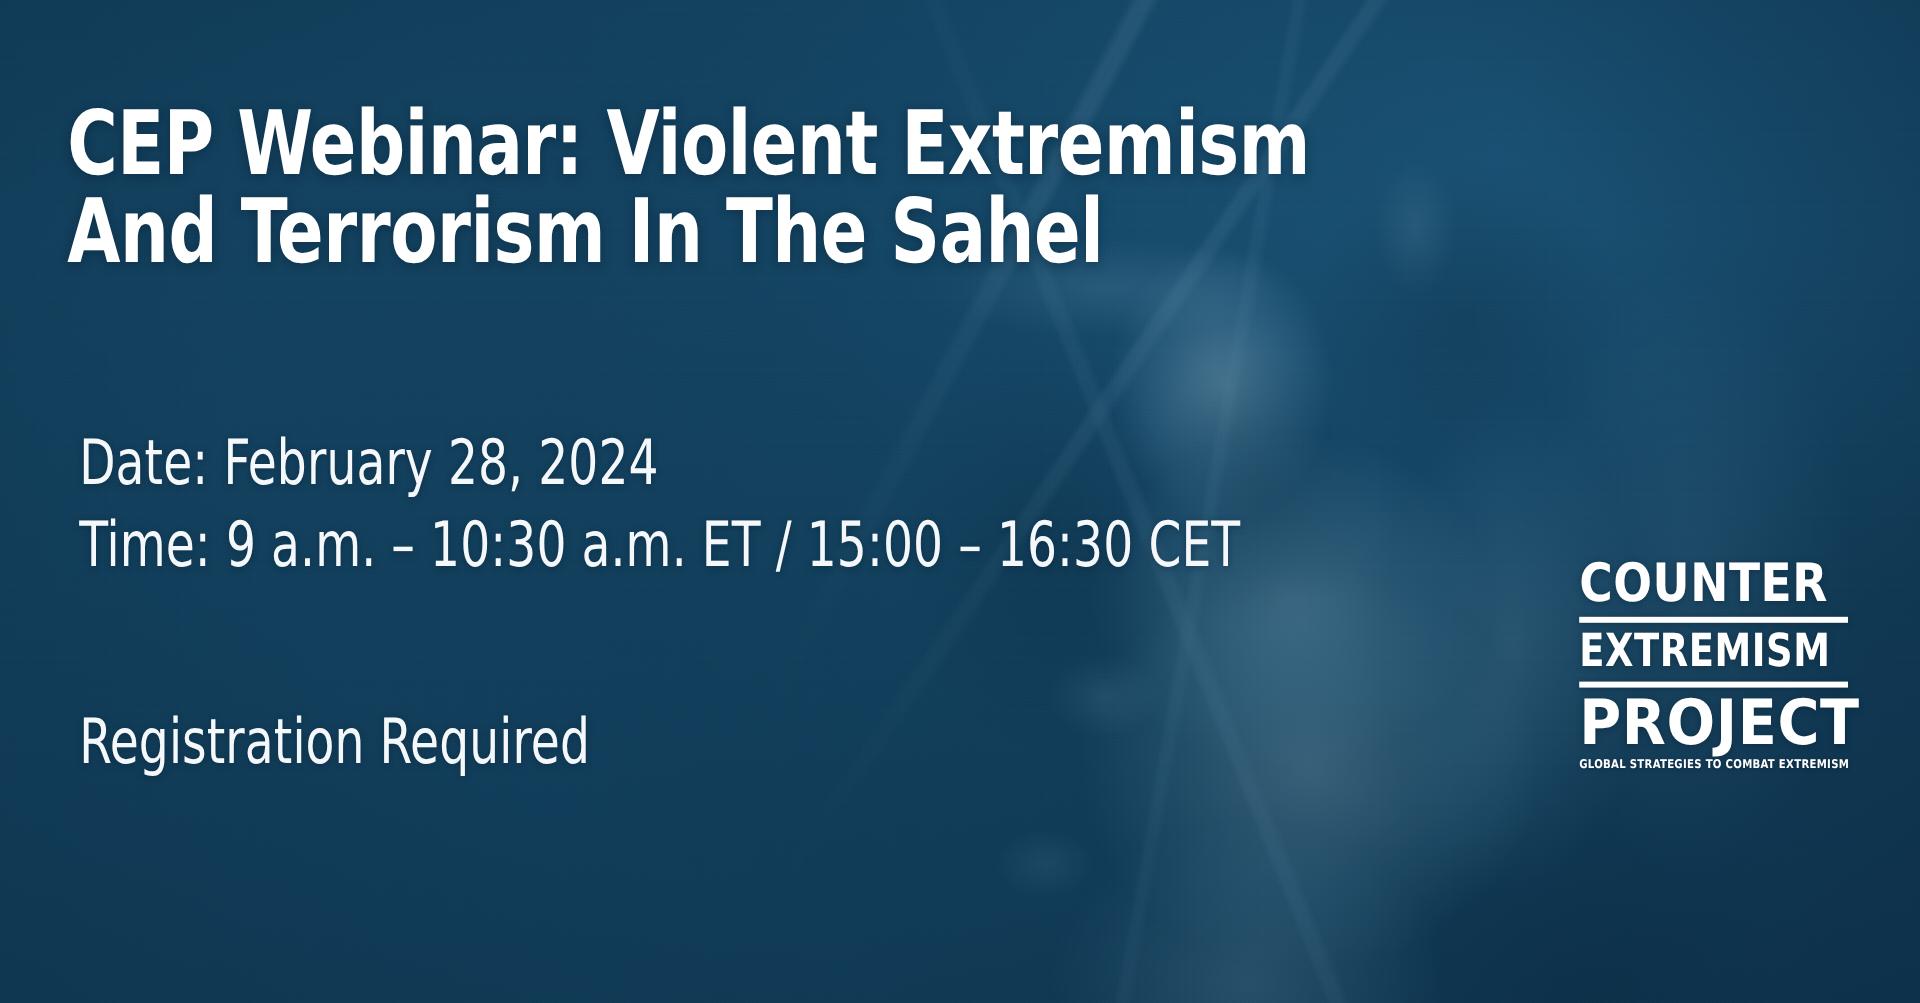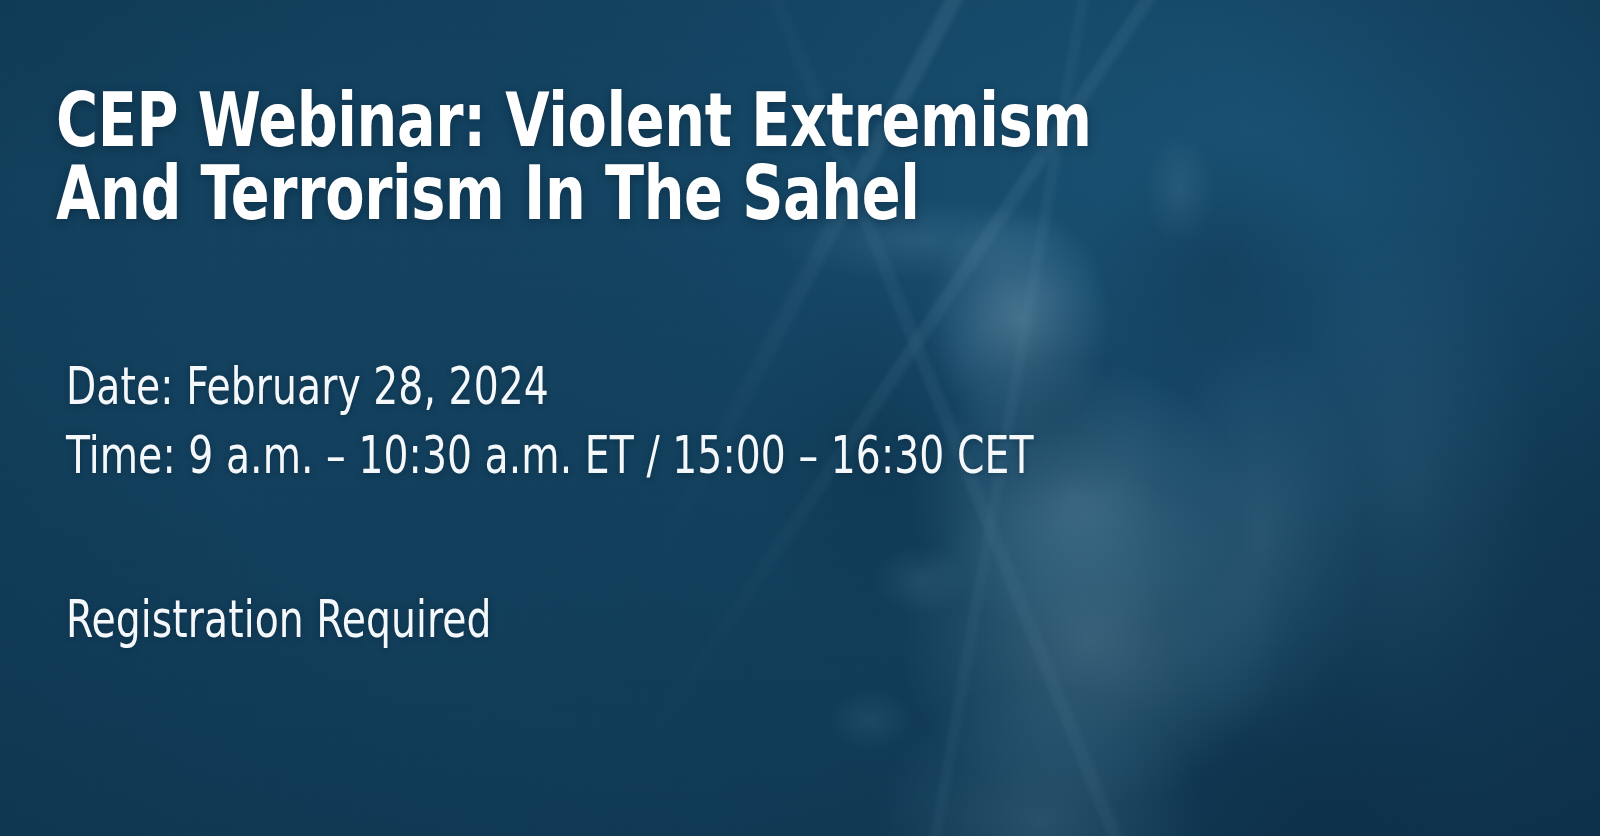--- a/index.html
+++ b/index.html
@@ -244,15 +244,23 @@
 
     <h1 class="title">CEP Webinar: Violent Extremism And Terrorism In The Sahel</h1>
 
     <div class="details">
       <span class="detail-line">Date: February 28, 2024</span>
       <span class="detail-line">Time: 9 a.m. – 10:30 a.m. ET / 15:00 – 16:30 CET</span>
     </div>
 
     <div class="registration">Registration Required</div>
 
+    <div class="logo">
+      <span class="logo-word logo-word-counter">COUNTER</span>
+      <span class="logo-rule"></span>
+      <span class="logo-word logo-word-extremism">EXTREMISM</span>
+      <span class="logo-rule"></span>
+      <span class="logo-word logo-word-project">PROJECT</span>
+      <span class="logo-tagline">GLOBAL STRATEGIES TO COMBAT EXTREMISM</span>
+    </div>
 
   </div>
 </div>
 
 </body></html>

